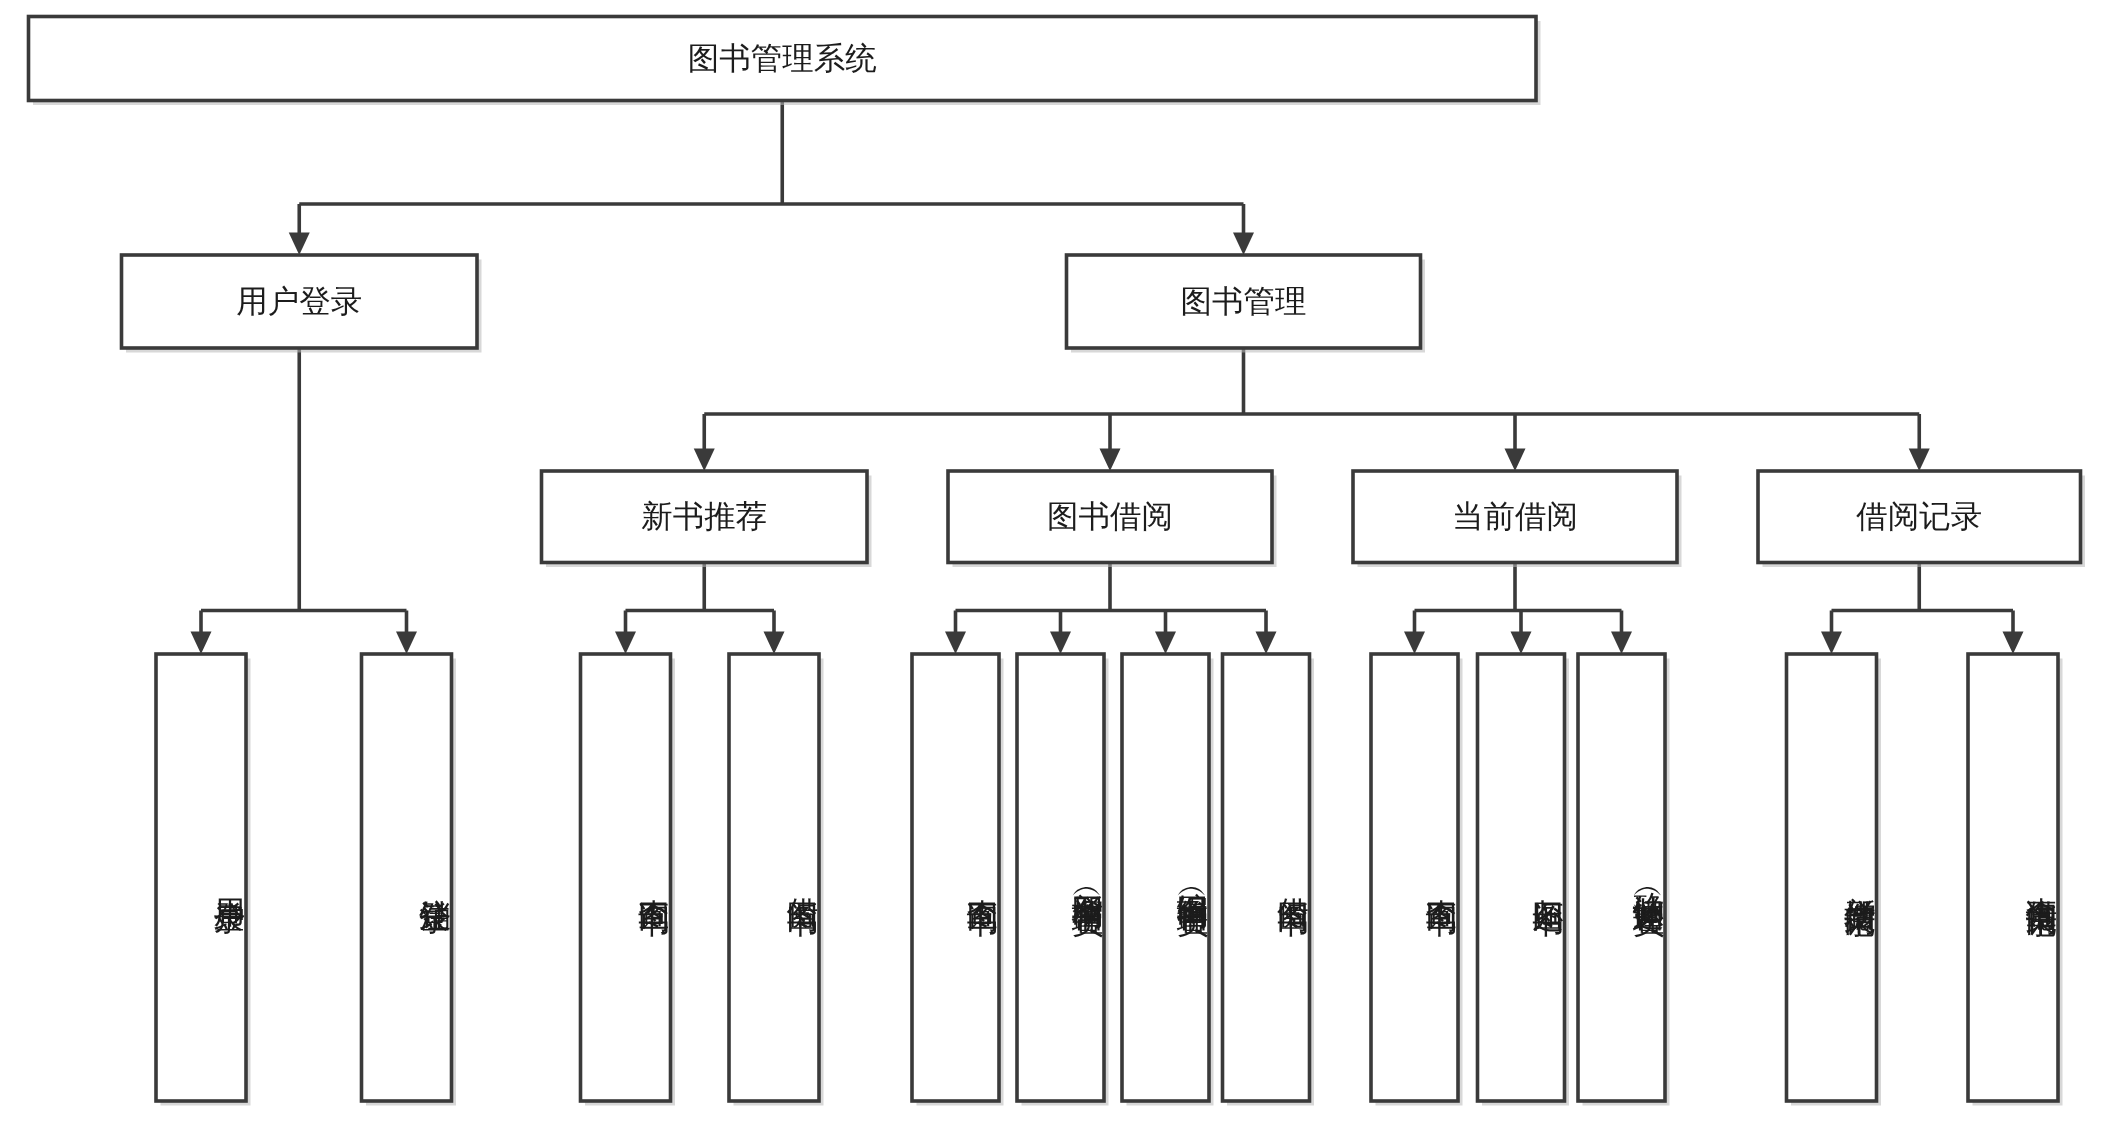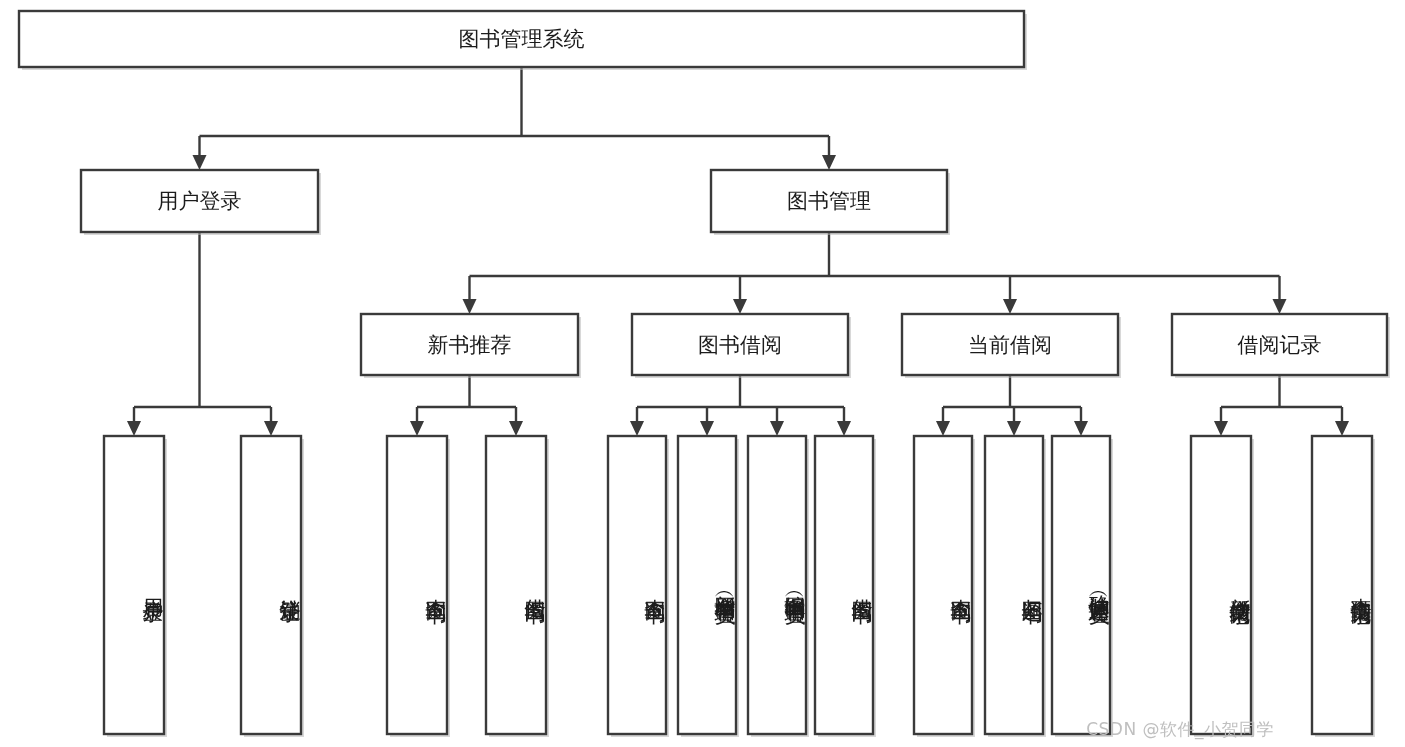--- a/index.html
+++ b/index.html
@@ -200,15 +200,14 @@
       <div class="leaf-label-wrap" style="left: 678px; top: 442px; width: 58px; height: 286px;">新增图书（管理员）</div>
       <div class="leaf-label-wrap" style="left: 748px; top: 442px; width: 58px; height: 286px;">编辑图书（管理员）</div>
       <div class="leaf-label-wrap" style="left: 815px; top: 442px; width: 58px; height: 286px;">借阅图书</div>
       <div class="leaf-label-wrap" style="left: 914px; top: 442px; width: 58px; height: 286px;">查询图书</div>
       <div class="leaf-label-wrap" style="left: 985px; top: 442px; width: 58px; height: 286px;">归还图书</div>
       <div class="leaf-label-wrap" style="left: 1052px; top: 442px; width: 58px; height: 286px;">确认归还（管理员）</div>
       <div class="leaf-label-wrap" style="left: 1191px; top: 442px; width: 60px; height: 286px;">新增借阅记录</div>
       <div class="leaf-label-wrap" style="left: 1312px; top: 442px; width: 60px; height: 286px;">查询借阅记录</div>
     </div>
 
-  <div class="watermark">CSDN @软件_小贺同学</div>
 
 </div>
 
 </body></html>

